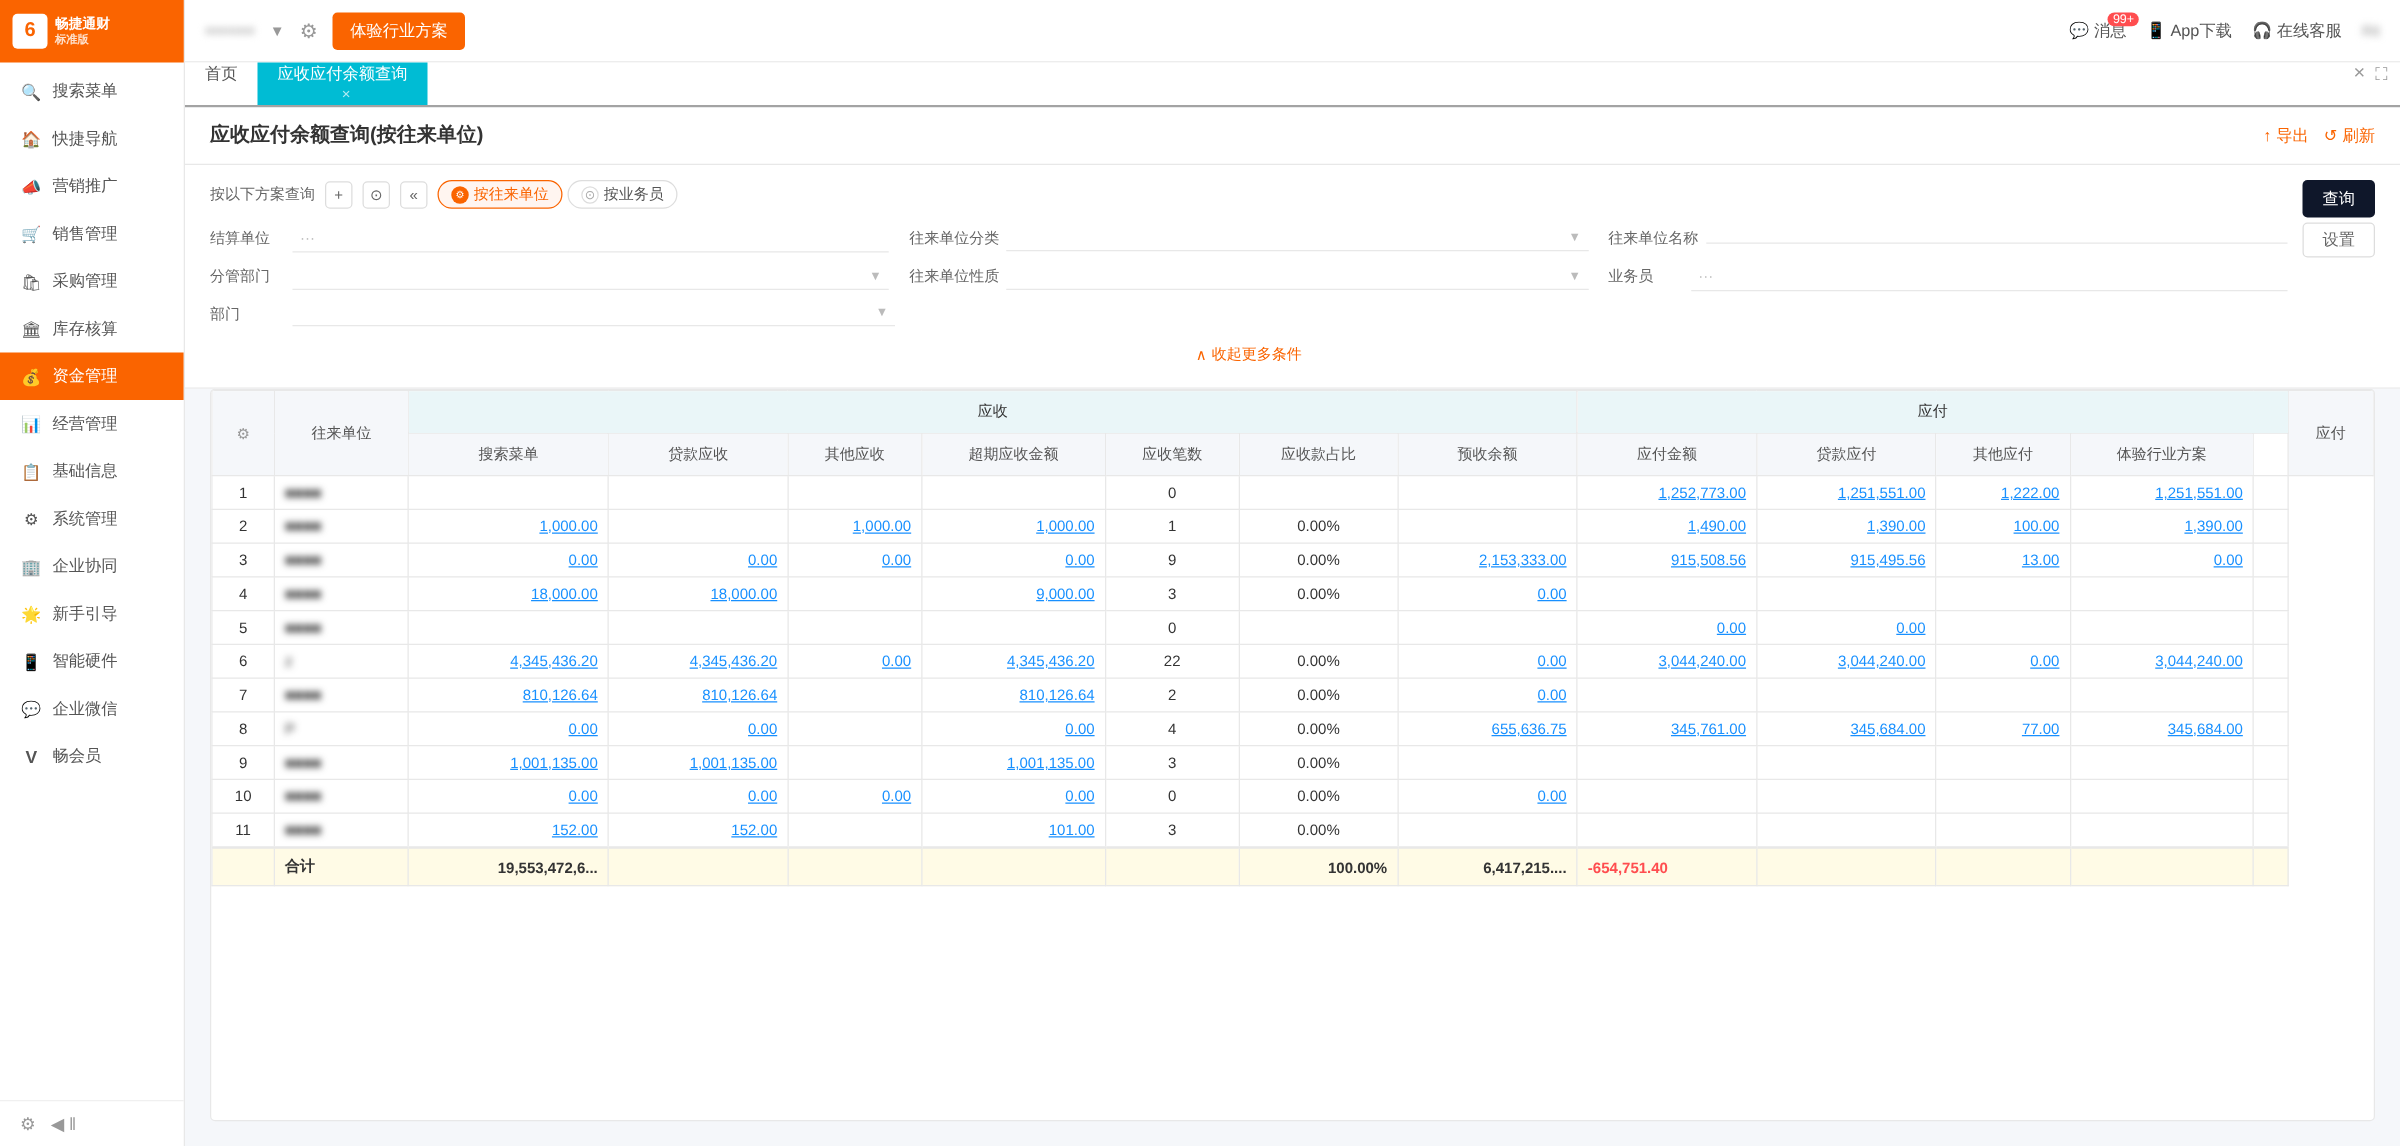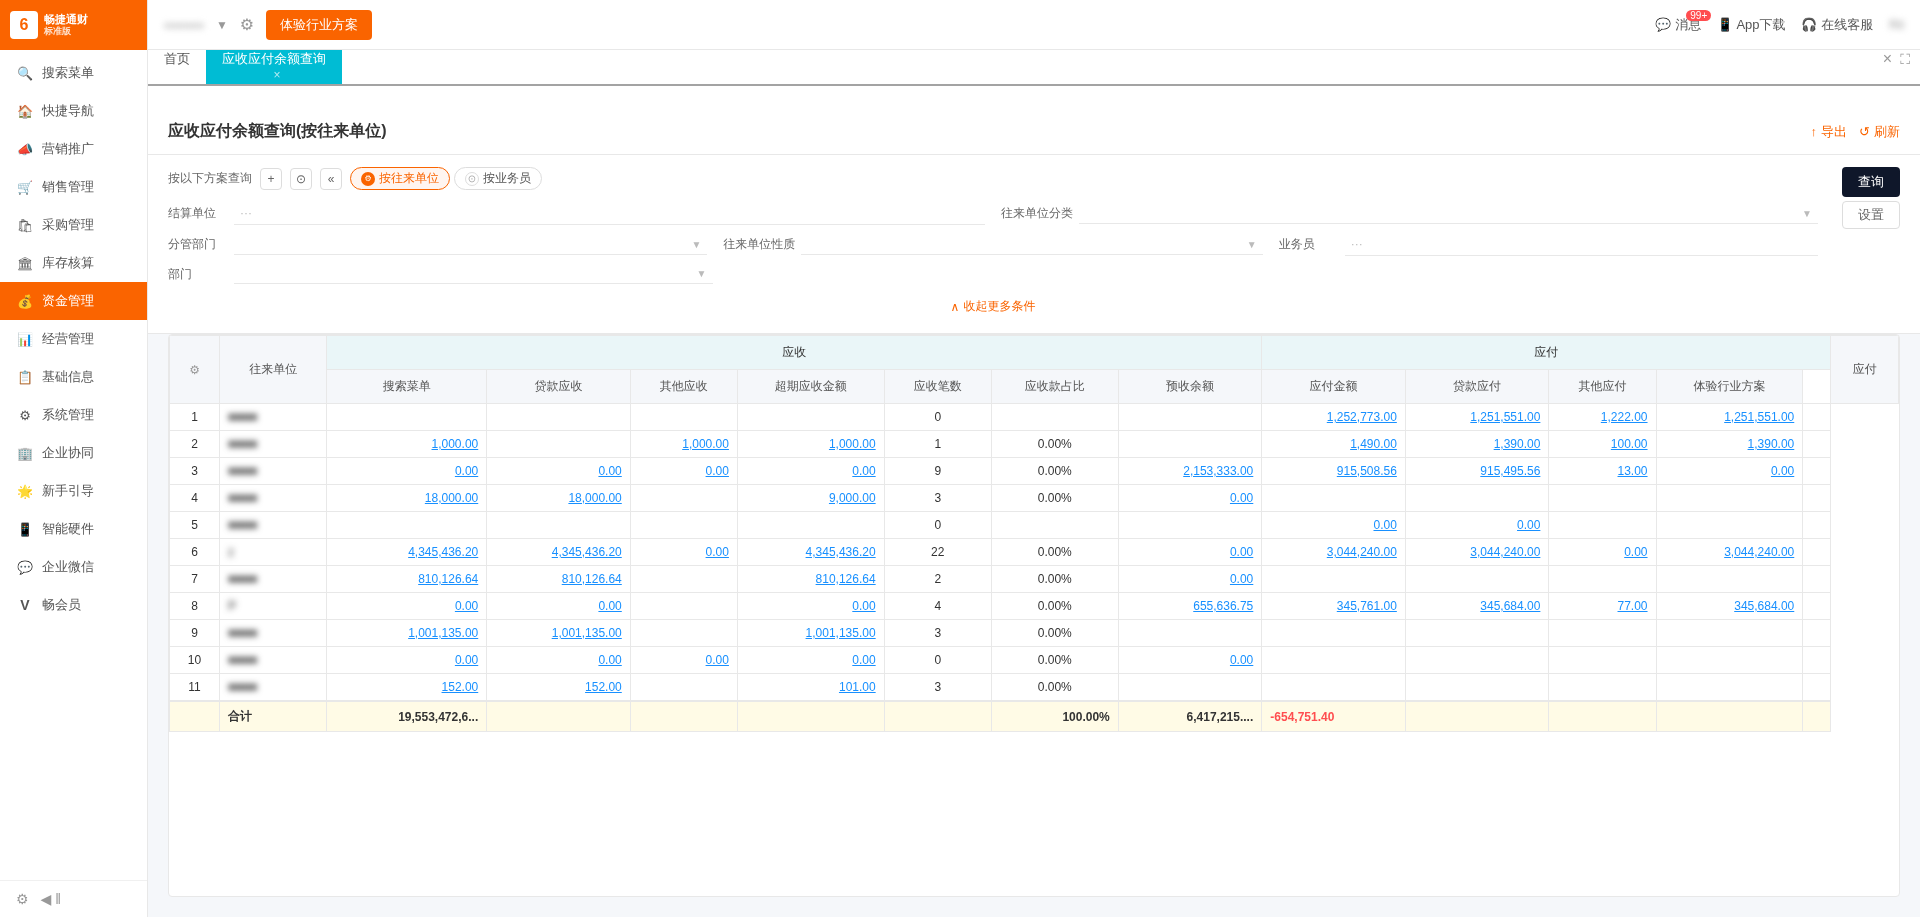--- a/index.html
+++ b/index.html
@@ -37,21 +37,21 @@
     .tab { display: flex; align-items: center; padding: 0 16px; cursor: pointer; color: #555; font-size: 13px; border-bottom: 2px solid transparent; margin-bottom: -2px; }
     .tab.active { background: #00bcd4; color: #fff; flex-direction: column; }
     .tab-close { margin-left: 6px; font-size: 12px; opacity: 0.7; }
     .tab-home { color: #555; }
 
     
     .page-content { flex: 1; overflow: hidden; display: flex; flex-direction: column; background: #f5f7fa; }
 
     
     .page-header { background: #fff; padding: 12px 20px 0; border-bottom: 1px solid #e8e8e8; flex-shrink: 0; }
-    .page-title-row { display: flex; align-items: center; justify-content: space-between; margin-bottom: 12px; margin-top: 23px; }
+    .page-title-row { display: flex; align-items: center; justify-content: space-between; margin-bottom: 12px; }
     .page-title { font-size: 16px; font-weight: bold; color: #333; }
     .page-actions { display: flex; gap: 12px; }
     .action-btn { color: #fa6400; cursor: pointer; font-size: 13px; display: flex; align-items: center; gap: 4px; }
 
     
     .filter-area { background: #fff; padding: 12px 20px; border-bottom: 1px solid #e8e8e8; flex-shrink: 0; }
     .filter-scheme { display: flex; align-items: center; gap: 8px; margin-bottom: 12px; color: #555; font-size: 12px; }
     .filter-scheme-label { color: #666; }
     .scheme-icon { width: 22px; height: 22px; border: 1px solid #ddd; border-radius: 4px; display: flex; align-items: center; justify-content: center; cursor: pointer; color: #666; font-size: 12px; }
     .scheme-tags { display: flex; gap: 4px; }
@@ -225,21 +225,21 @@
           </span>
           <span class="action-btn">
             <span>↺</span>
             <span>刷新</span>
           </span>
         </div>
       </div>
     </div>
 
     <div class="filter-area">
-      <div style="display:flex;gap:16px;align-items:flex-start;">
+      <div style="display:flex;gap:4px;align-items:flex-start;">
         <div style="flex:1;">
 
           <div class="filter-scheme">
             <span class="filter-scheme-label">按以下方案查询</span>
             <div class="scheme-icon">+</div>
             <div class="scheme-icon">⊙</div>
             <div class="scheme-icon">«</div>
             <div class="scheme-tags">
               <div class="scheme-tag">
                 <span style="width:14px;height:14px;background:#fa6400;border-radius:50%;display:inline-flex;align-items:center;justify-content:center;color:#fff;font-size:8px;">⚙</span>
@@ -258,20 +258,24 @@
               <div class="filter-input">
                 <span style="color:#bbb;">···</span>
               </div>
             </div>
             <div class="filter-group">
               <span class="filter-label">往来单位分类</span>
               <div class="filter-select">
                 <span></span>
                 <span class="filter-arrow">▼</span>
               </div>
+            </div>
+            <div class="filter-group">
+              <span class="filter-label">往来单位名称</span>
+              <div class="filter-input"></div>
             </div>
           </div>
 
           <div class="filter-row">
             <div class="filter-group">
               <span class="filter-label">分管部门</span>
               <div class="filter-select">
                 <span></span>
                 <span class="filter-arrow">▼</span>
               </div>

